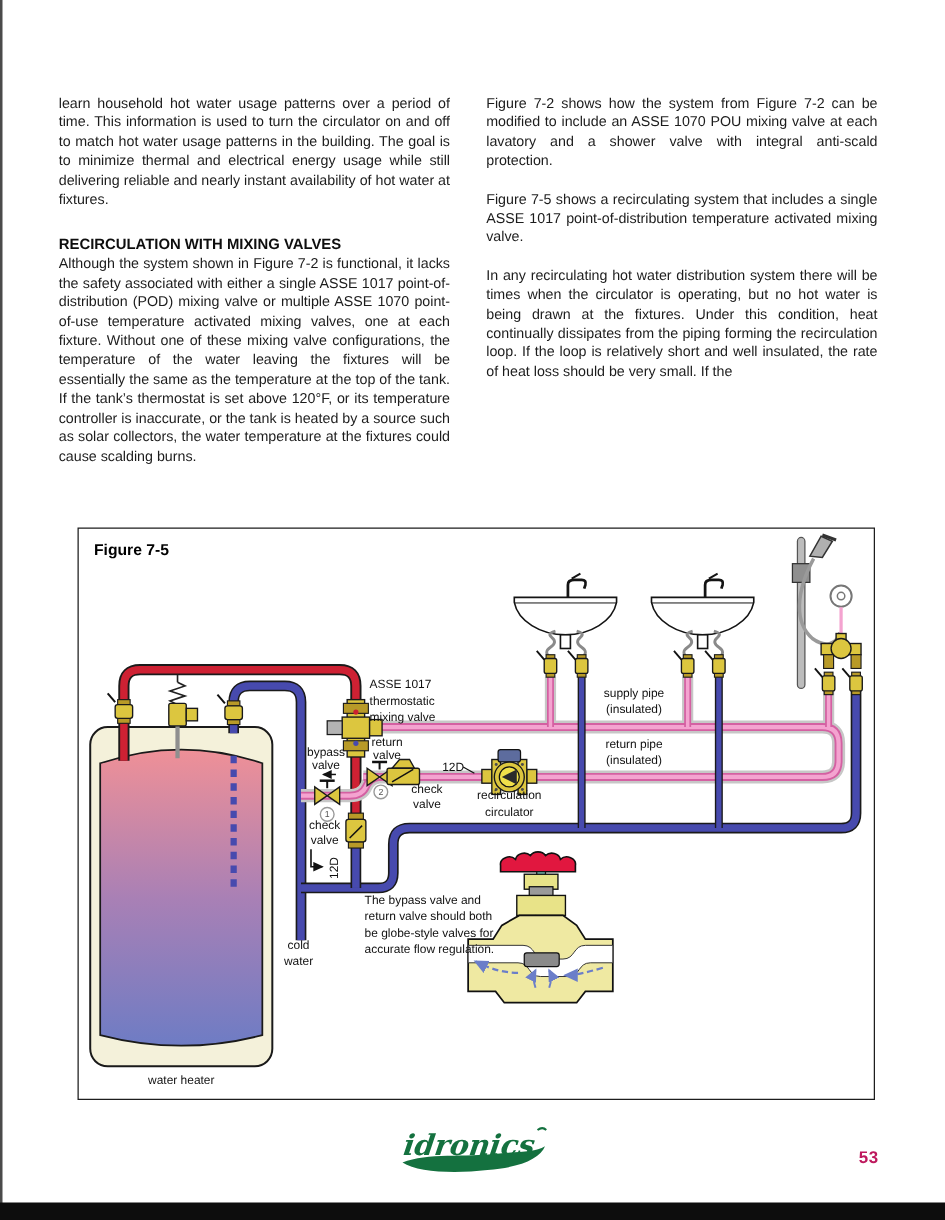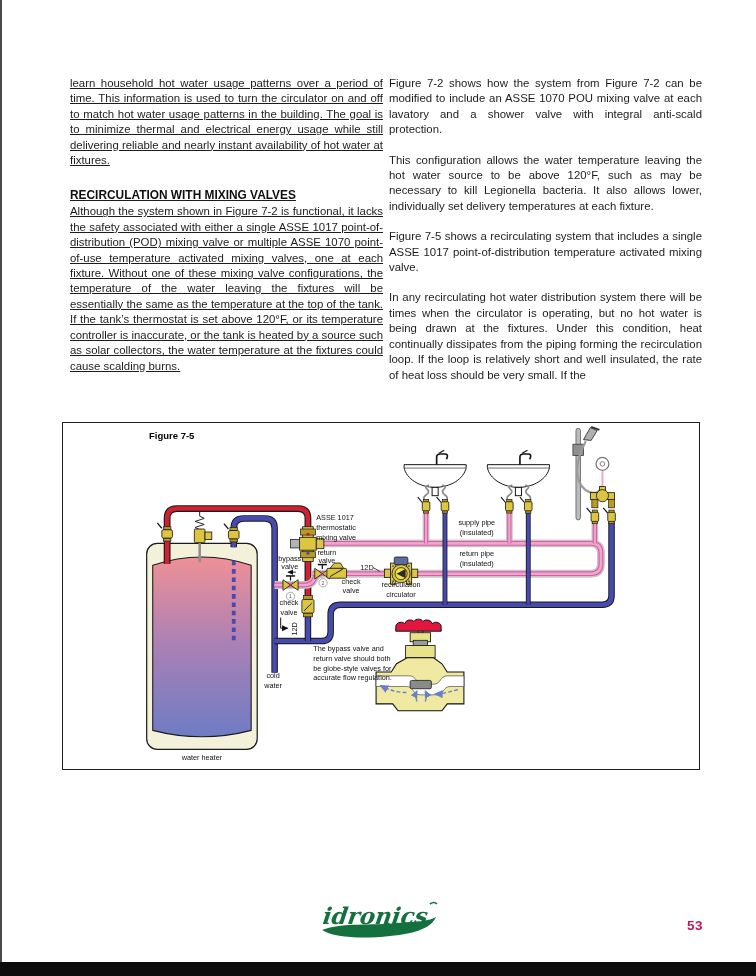--- a/index.html
+++ b/index.html
@@ -5,23 +5,23 @@
   html,body{margin:0;padding:0;}
   body{
     width:756px;height:976px;position:relative;background:#ffffff;
     font-family:"Liberation Sans",sans-serif;overflow:hidden;color:#1b1b1b;
   }
   .page-edge{position:absolute;left:0;top:0;width:2px;height:976px;background:#4a4a4a;}
   .col{position:absolute;top:76px;width:313px;font-size:11.4px;line-height:15.4px;
        text-align:justify;color:#1c1c1c;}
   .col p{margin:0 0 15px 0;}
   .col h2{font-size:11.9px;line-height:15px;margin:20px 0 1px 0;color:#0e0e0e;}
-  .col-left{left:70px;text-decoration:underline;}
+  .col-left{left:47px;}
   .col-right{left:389px;}
-  .figure-box{position:absolute;left:62px;top:422px;width:638px;height:348px;
+  .figure-box{position:absolute;left:62px;top:422px;width:638px;height:458px;
       border:1.4px solid #1d1d1d;background:#fff;box-sizing:border-box;}
   svg.fig{width:100%;height:100%;display:block;}
   .lbl{font-family:"Liberation Sans",sans-serif;font-size:9.6px;fill:#101010;}
   .lblsm{font-family:"Liberation Sans",sans-serif;font-size:7px;fill:#555;}
   .figtitle{font-family:"Liberation Sans",sans-serif;font-size:12.6px;font-weight:bold;fill:#000;}
   .pOut{fill:none;stroke:#1a1a1a;stroke-linejoin:round;stroke-linecap:butt;}
   .hot{fill:none;stroke:#ce2133;stroke-linejoin:round;}
   .cold{fill:none;stroke:#474aae;stroke-linejoin:round;}
   .case{fill:none;stroke:#c7c7c7;stroke-linejoin:round;}
   .pinkO{fill:none;stroke:#d460a2;stroke-linejoin:round;}
@@ -40,21 +40,20 @@
 <div class="page-edge"></div>
 
 <div class="col col-left">
   <p>learn household hot water usage patterns over a period of time. This information is used to turn the circulator on and off to match hot water usage patterns in the building. The goal is to minimize thermal and electrical energy usage while still delivering reliable and nearly instant availability of hot water at fixtures.</p>
   <h2>RECIRCULATION WITH MIXING VALVES</h2>
   <p>Although the system shown in Figure 7-2 is functional, it lacks the safety associated with either a single ASSE 1017 point-of-distribution (POD) mixing valve or multiple ASSE 1070 point-of-use temperature activated mixing valves, one at each fixture. Without one of these mixing valve configurations, the temperature of the water leaving the fixtures will be essentially the same as the temperature at the top of the tank. If the tank’s thermostat is set above 120°F, or its temperature controller is inaccurate, or the tank is heated by a source such as solar collectors, the water temperature at the fixtures could cause scalding burns.</p>
 </div>
 
 <div class="col col-right">
   <p>Figure 7-2 shows how the system from Figure 7-2 can be modified to include an ASSE 1070 POU mixing valve at each lavatory and a shower valve with integral anti-scald protection.</p>
-  <p>This configuration allows the water temperature leaving the hot water source to be above 120°F, such as may be necessary to kill Legionella bacteria. It also allows lower, individually set delivery temperatures at each fixture.</p>
   <p>Figure 7-5 shows a recirculating system that includes a single ASSE 1017 point-of-distribution temperature activated mixing valve.</p>
   <p>In any recirculating hot water distribution system there will be times when the circulator is operating, but no hot water is being drawn at the fixtures. Under this condition, heat continually dissipates from the piping forming the recirculation loop. If the loop is relatively short and well insulated, the rate of heat loss should be very small. If the</p>
 </div>
 
 <div class="figure-box">
 <svg class="fig" viewBox="0 0 637 457">
   <defs>
     <linearGradient id="tankGrad" x1="0" y1="0" x2="0" y2="1">
       <stop offset="0" stop-color="#ef9097"></stop>
       <stop offset="0.5" stop-color="#a980b5"></stop>

